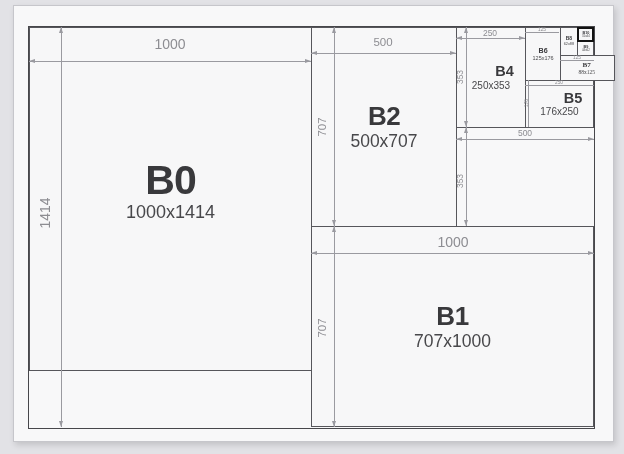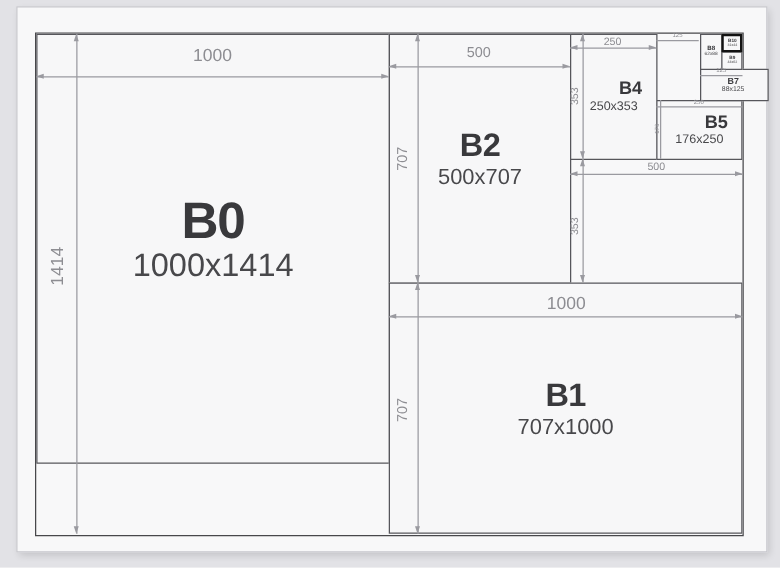--- a/index.html
+++ b/index.html
@@ -22,21 +22,21 @@
   .paper{
     position:absolute;border:1px solid #56565b;background:#f7f7f8;
     display:flex;align-items:center;justify-content:center;
   }
   .paper.highlight{border:2.5px solid #121212;}
   .stack{display:flex;flex-direction:column;align-items:center;line-height:1;}
   .plabel{font-weight:bold;color:#39393c;line-height:1;}
   .psize{color:#48484b;line-height:1;}
   .t0 .stack{transform:translateY(-9px);}
   .t0 .plabel{font-size:41px;letter-spacing:-1px;}
-  .t0 .psize{font-size:26px;margin-top:2px;}
+  .t0 .psize{font-size:18px;margin-top:2px;}
   .t1 .plabel{font-size:26px;letter-spacing:-0.5px;}
   .t1 .psize{font-size:17.5px;margin-top:4px;}
   .t2 .plabel{font-size:14.5px;padding-left:27px;}
   .t2 .psize{font-size:10px;margin-top:2px;}
   .t3 .stack{transform:scale(0.95);}
   .t3 .plabel{font-size:7.5px;}
   .t3 .psize{font-size:5.8px;margin-top:1px;}
   .t4 .stack{transform:scale(0.66);}
   .t4 .plabel{font-size:7.5px;}
   .t4 .psize{font-size:5.8px;margin-top:1px;}
@@ -93,21 +93,27 @@
           <div class="plabel">B4</div>
           <div class="psize">250x353</div>
         </div>
       </div>
       <div class="paper t2" style="left: 496px; top: 53px; width: 69px; height: 48px;">
         <div class="stack">
           <div class="plabel">B5</div>
           <div class="psize">176x250</div>
         </div>
       </div>
-      <div class="paper t3" style="left: 530.5px; top: 28px; width: 55px; height: 26px;">
+      <div class="paper t3" style="left: 496px; top: 0px; width: 35.5px; height: 54px;">
+        <div class="stack">
+          <div class="plabel">B6</div>
+          <div class="psize">125x176</div>
+        </div>
+      </div>
+      <div class="paper t3" style="left: 530.5px; top: 28px; width: 55px; height: 26px; font-family: Liberation Serif, serif;">
         <div class="stack">
           <div class="plabel">B7</div>
           <div class="psize">88x125</div>
         </div>
       </div>
       <div class="paper t4" style="left: 530.5px; top: 0px; width: 18.5px; height: 29px;">
         <div class="stack">
           <div class="plabel">B8</div>
           <div class="psize">62x88</div>
         </div>

